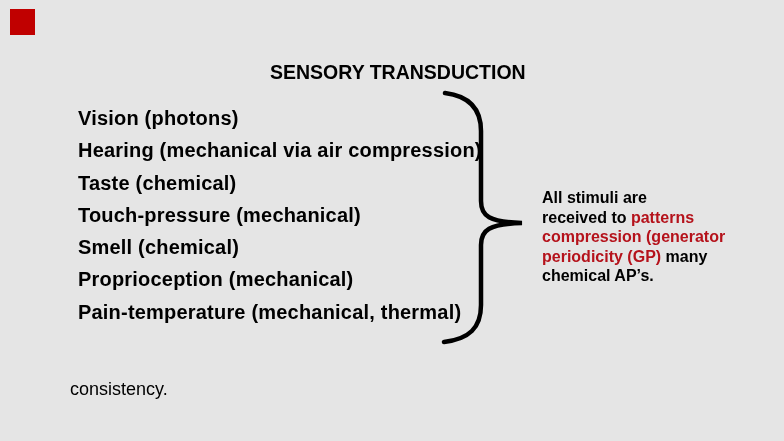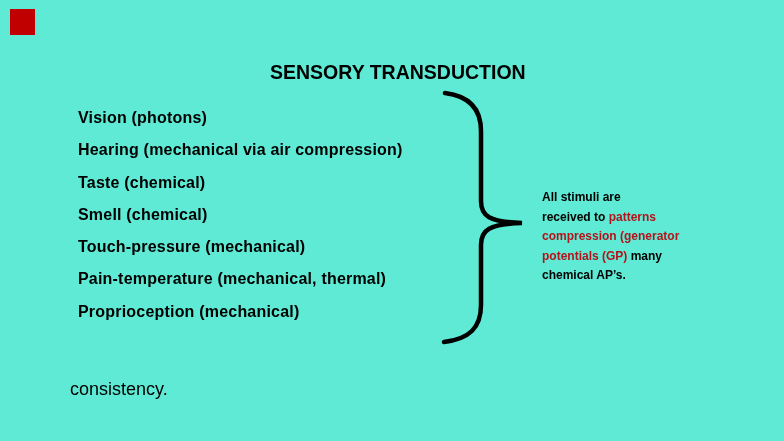--- a/index.html
+++ b/index.html
@@ -4,21 +4,21 @@
 <style>
   html, body {
     margin: 0;
     padding: 0;
     background: #ffffff;
   }
   #slide {
     position: relative;
     width: 784px;
     height: 441px;
-    background: #5eead4;
+    background: #e5e5e5;
     overflow: hidden;
     font-family: "Liberation Sans", sans-serif;
     color: #000000;
   }
   .red-square {
     position: absolute;
     left: 10px;
     top: 9px;
     width: 25px;
     height: 26px;
@@ -36,40 +36,40 @@
   }
   .sense-list {
     position: absolute;
     left: 78px;
     top: 108px;
     list-style: none;
     margin: 0;
     padding: 0;
   }
   .sense-list li {
-    font-size: 16px;
+    font-size: 20px;
     font-weight: bold;
     line-height: 20px;
     letter-spacing: 0.2px;
     margin-bottom: 12.3px;
     white-space: nowrap;
   }
   .brace {
     position: absolute;
     left: 435px;
     top: 85px;
     width: 95px;
     height: 270px;
   }
   .annotation {
     position: absolute;
     left: 542px;
     top: 188px;
     width: 210px;
-    font-size: 12px;
+    font-size: 16px;
     font-weight: bold;
     line-height: 19.5px;
   }
   .ann-line { white-space: pre; }
   .ann-black { color: #000000; }
   .ann-red { color: #b5121b; }
   .footer {
     position: absolute;
     left: 70px;
     top: 377px;
@@ -86,41 +86,41 @@
 <div id="slide">
 
   <div class="red-square"></div>
 
   <div class="title">SENSORY TRANSDUCTION</div>
 
   <ul class="sense-list">
     <li>Vision (photons)</li>
     <li>Hearing (mechanical via air compression)</li>
     <li>Taste (chemical)</li>
+    <li>Touch-pressure (mechanical)</li>
     <li>Smell (chemical)</li>
-    <li>Touch-pressure (mechanical)</li>
+    <li>Proprioception (mechanical)</li>
     <li>Pain-temperature (mechanical, thermal)</li>
-    <li>Proprioception (mechanical)</li>
   </ul>
 
   <svg class="brace" viewBox="0 0 95 270" aria-hidden="true">
     <path d="M 10 8
              C 34 11, 46 24, 46 46
              L 46 116
              C 46 131, 54 137, 87 138
              C 54 139, 46 145, 46 160
              L 46 220
              C 46 243, 34 254, 9 257" fill="none" stroke="#000000" stroke-width="4.5" stroke-linecap="round"></path>
   </svg>
 
   <div class="annotation">
     <div class="ann-line"><span class="ann-black">All stimuli are</span></div>
     <div class="ann-line"><span class="ann-black">received to </span><span class="ann-red">patterns</span></div>
     <div class="ann-line"><span class="ann-red">compression (generator</span></div>
-    <div class="ann-line"><span class="ann-red">potentials (GP)</span><span class="ann-black"> many</span></div>
+    <div class="ann-line"><span class="ann-red">periodicity (GP)</span><span class="ann-black"> many</span></div>
     <div class="ann-line"><span class="ann-black">chemical AP’s.</span></div>
   </div>
 
   <div class="footer">
     <div>consistency.</div>
   </div>
 
 </div>
 
 </body></html>

